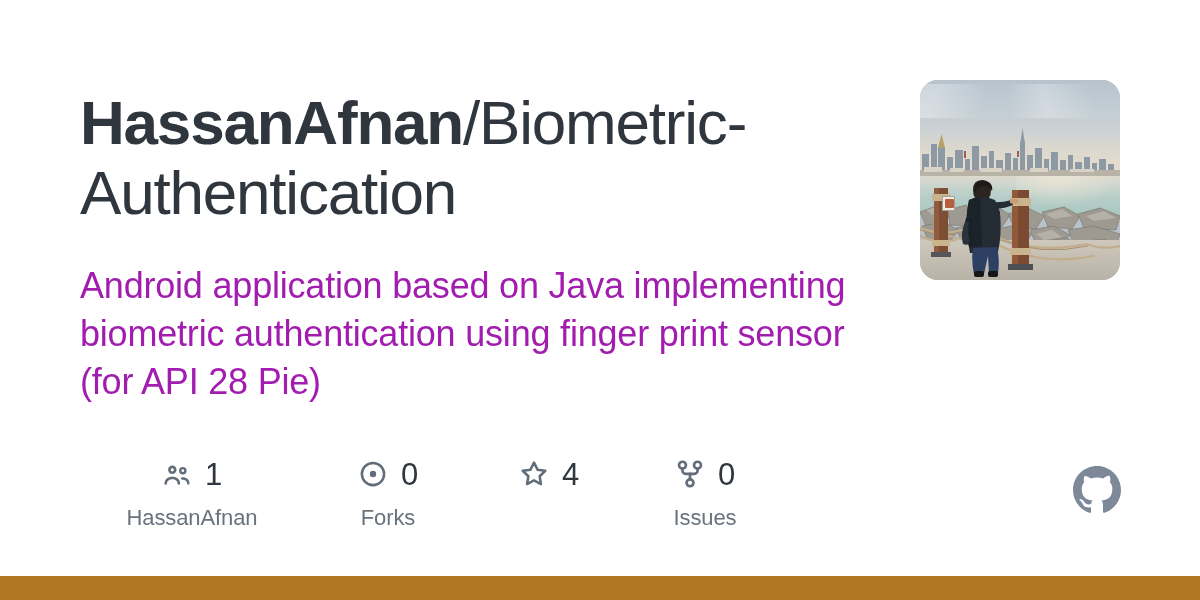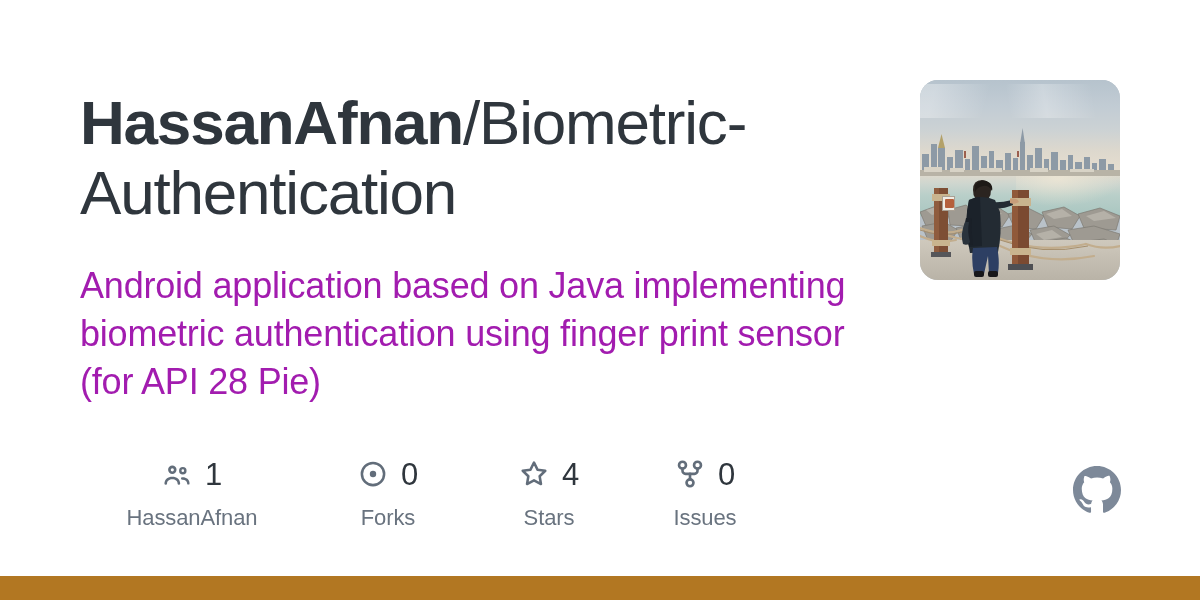--- a/index.html
+++ b/index.html
@@ -335,21 +335,20 @@
 
     <div class="stat" id="stat-2">
       <div class="row">
         <span class="ico">
           <svg viewBox="0 0 16 16" fill="none" stroke="currentColor" stroke-width="1.35" stroke-linejoin="round" aria-hidden="true">
             <path d="M8 1.9l1.86 3.77 4.16.6-3.01 2.94.71 4.14L8 11.4l-3.72 1.95.71-4.14L1.98 6.27l4.16-.6L8 1.9Z"></path>
           </svg>
         </span>
         <span class="num">4</span>
       </div>
-      <div class="lbl">Stars</div>
     </div>
 
     <div class="stat" id="stat-3">
       <div class="row">
         <span class="ico">
           <svg viewBox="0 0 16 16" aria-hidden="true">
             <g fill="none" stroke="currentColor" stroke-width="1.4" stroke-linecap="round">
               <circle cx="4" cy="3.3" r="1.85"></circle>
               <circle cx="12" cy="3.3" r="1.85"></circle>
               <circle cx="8" cy="12.7" r="1.85"></circle>

